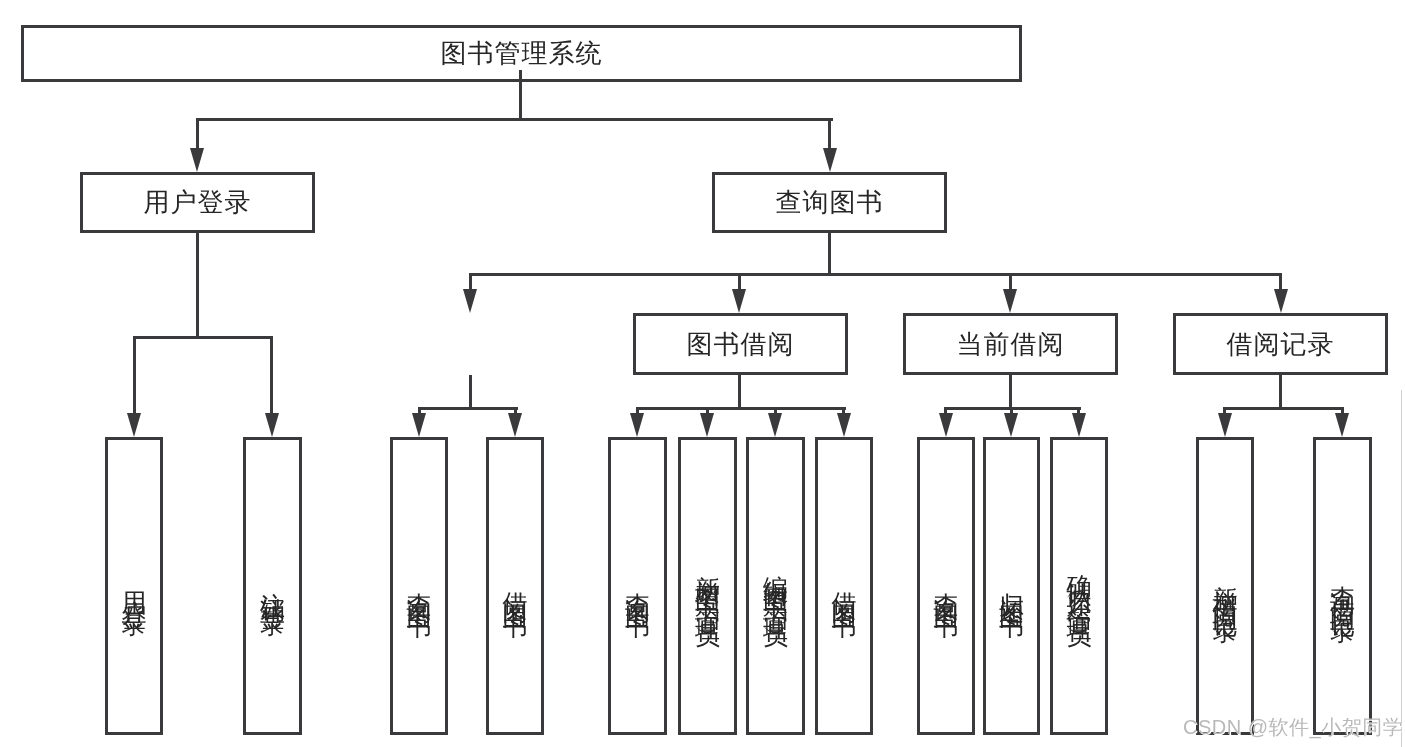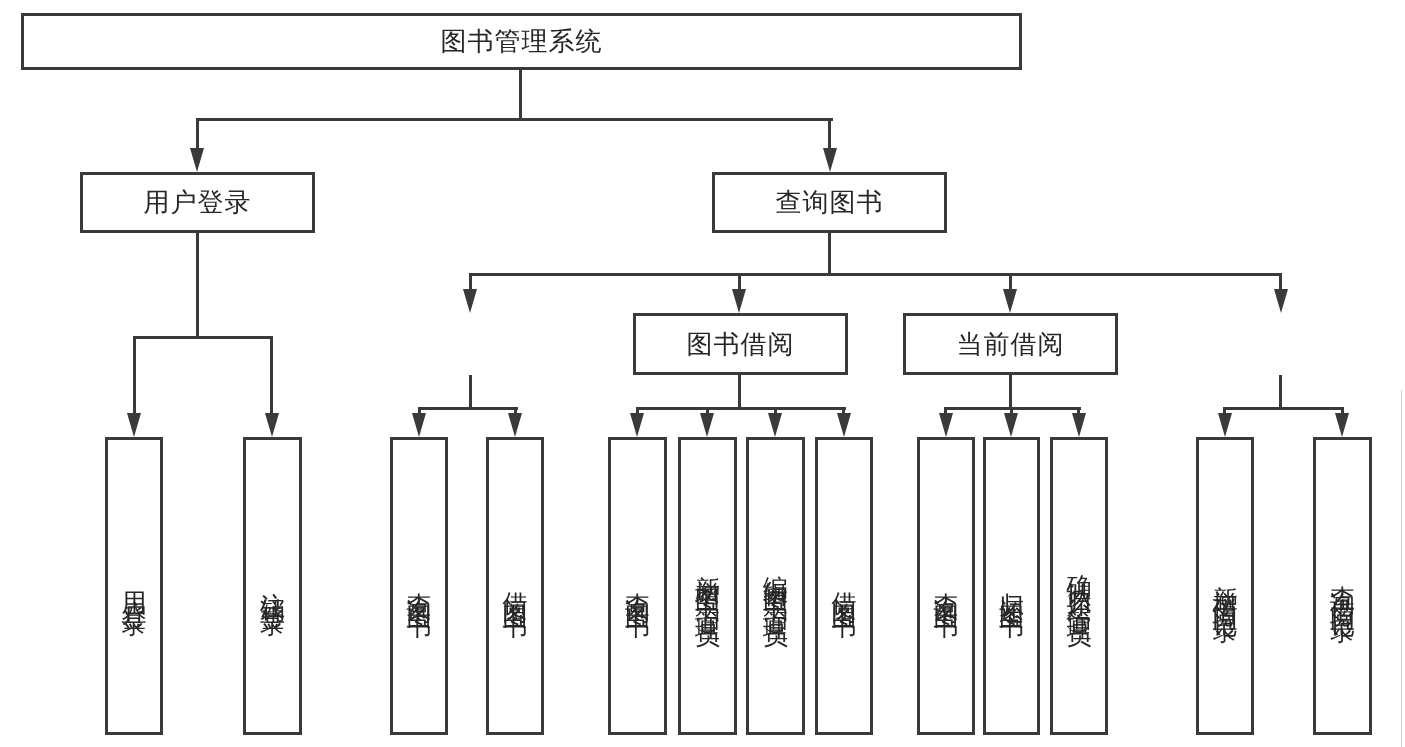--- a/index.html
+++ b/index.html
@@ -32,21 +32,21 @@
     font-size:20px; letter-spacing:0.5px; white-space:nowrap;
     color:var(--watermark,#b9b9b9);
     text-shadow:1px 1px 0 #ffffff;
   }
 </style>
 </head>
 <body>
 
 <div id="canvas">
 
-  <div class="box hbox" style="left:21px; top:13px; width:1001px; height:57px;">图书管理系统</div>
+  <div class="box hbox" style="left:21px; top:25px; width:1001px; height:57px;">图书管理系统</div>
 
   <i class="vl" style="left:519px; top:70px;  height:48px;"></i>
   <i class="hl" style="left:196px; top:118px; width:637px;"></i>
   <i class="vl" style="left:196px; top:118px; height:32px;"></i>
   <i class="arr" style="left:190px; top:148px;"></i>
   <i class="vl" style="left:828px; top:118px; height:32px;"></i>
   <i class="arr" style="left:823px; top:148px;"></i>
 
   <div class="box hbox" style="left:80px;  top:172px; width:235px; height:61px;">用户登录</div>
   <div class="box hbox" style="left:712px; top:172px; width:235px; height:61px;">查询图书</div>
@@ -64,20 +64,21 @@
   <i class="arr" style="left:463px;  top:289px;"></i>
   <i class="vl" style="left:738px;  top:273px; height:18px;"></i>
   <i class="arr" style="left:732px;  top:289px;"></i>
   <i class="vl" style="left:1009px; top:273px; height:18px;"></i>
   <i class="arr" style="left:1003px; top:289px;"></i>
   <i class="vl" style="left:1279px; top:273px; height:18px;"></i>
   <i class="arr" style="left:1274px; top:289px;"></i>
 
   <div class="box hbox" style="left:903px;  top:313px; width:215px; height:62px;">当前借阅</div>
   <div class="box hbox" style="left:633px;  top:313px; width:215px; height:62px;">图书借阅</div>
+  <div class="box hbox" style="left:1173px; top:313px; width:215px; height:62px;">借阅记录</div>
 
   <i class="vl" style="left:469px; top:375px; height:34px;"></i>
   <i class="hl" style="left:418px; top:407px; width:100px;"></i>
   <i class="vl" style="left:418px; top:407px; height:10px;"></i>
   <i class="arr" style="left:412px; top:413px;"></i>
   <i class="vl" style="left:514px; top:407px; height:10px;"></i>
   <i class="arr" style="left:508px; top:413px;"></i>
 
   <i class="vl" style="left:738px; top:375px; height:34px;"></i>
   <i class="hl" style="left:636px; top:407px; width:210px;"></i>
@@ -119,14 +120,15 @@
 
   <div class="box vbox" style="left:917px;  top:437px; width:58px; height:298px;">查询图书</div>
   <div class="box vbox" style="left:983px;  top:437px; width:57px; height:298px;">归还图书</div>
   <div class="box vbox" style="left:1050px; top:437px; width:58px; height:298px;">确认归还（管理员）</div>
 
   <div class="box vbox" style="left:1196px; top:437px; width:58px; height:298px;">新增借阅记录</div>
   <div class="box vbox" style="left:1313px; top:437px; width:59px; height:298px;">查询借阅记录</div>
 
   <i class="edge" style="left:1401px; top:390px; height:357px;"></i>
 
+  <div id="watermark">CSDN @软件_小贺同学</div>
 
 </div>
 
 </body></html>

